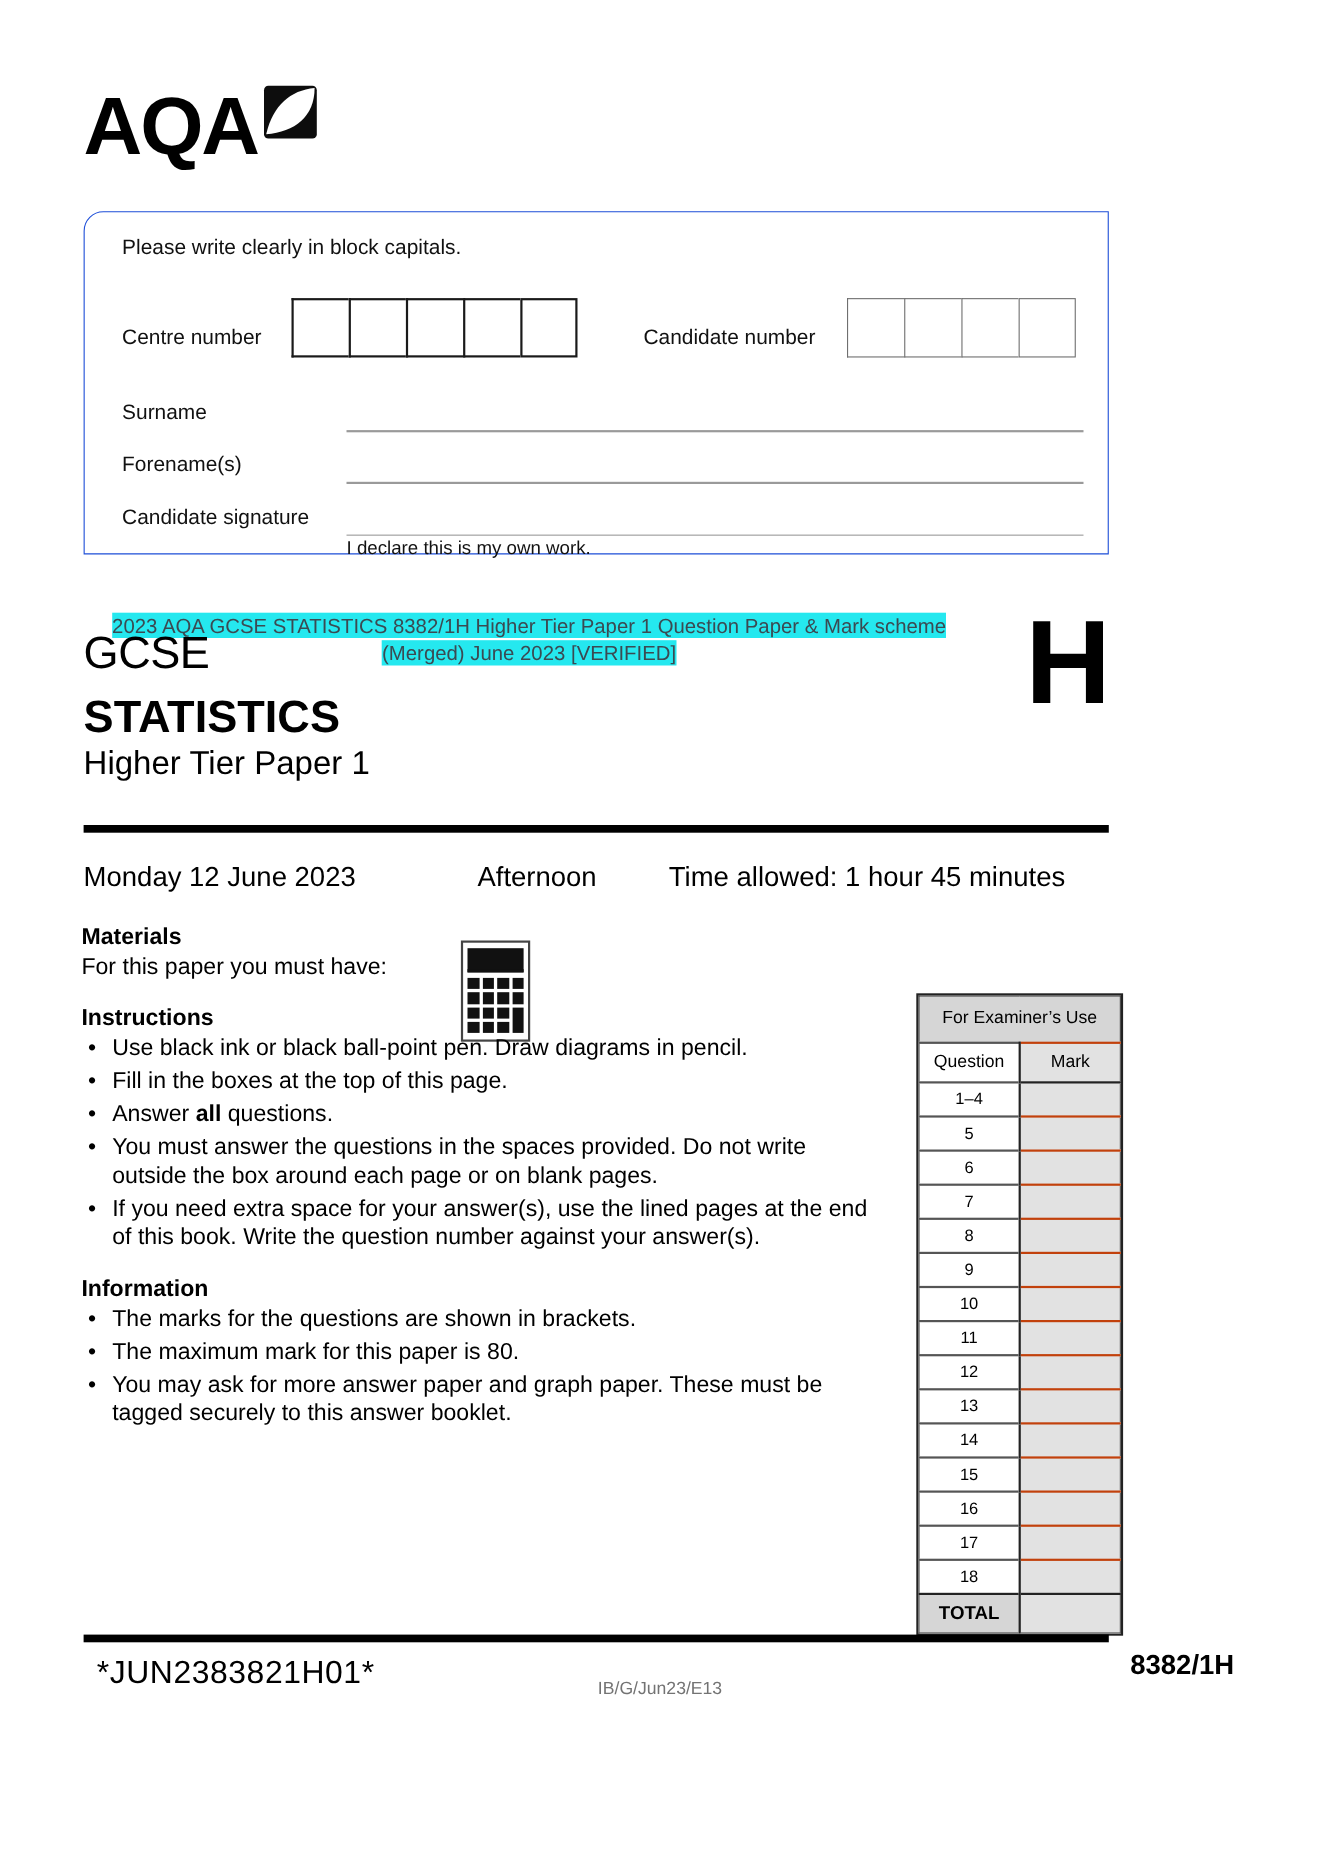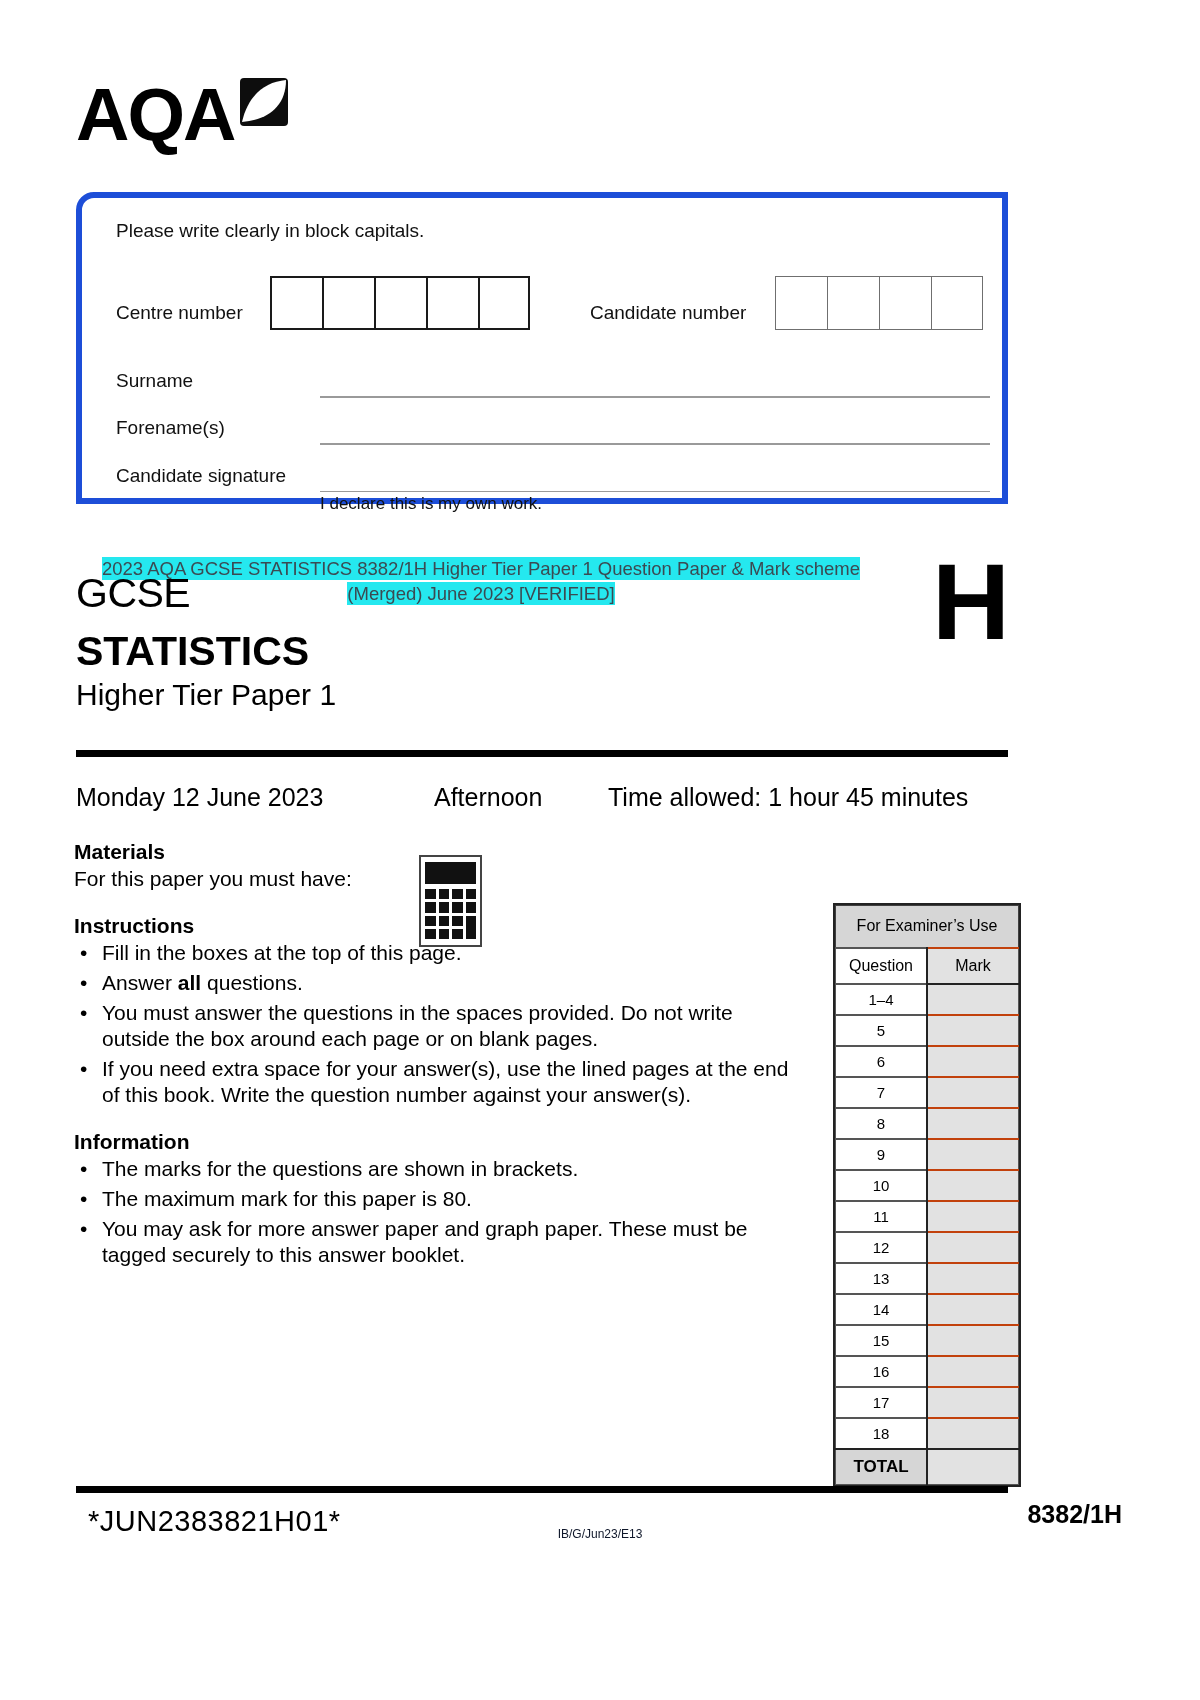--- a/index.html
+++ b/index.html
@@ -43,21 +43,21 @@
     margin-top: -22px;
   }
 
   
   .details-box {
     position: absolute;
     left: 76px;
     top: 192px;
     width: 932px;
     height: 312px;
-    border: 6px solid #1d4ed8;
+    border: 1px solid #1d4ed8;
     border-radius: 18px 0 0 0;
     background: #fff;
   }
   .details-instruction {
     position: absolute;
     left: 34px;
     top: 22px;
     font-size: 19px;
     color: #111;
   }
@@ -308,22 +308,22 @@
     font-size: 29px;
     font-weight: 400;
     letter-spacing: 0.5px;
   }
   .footer-ref {
     position: absolute;
     left: 0;
     top: 1527px;
     width: 1200px;
     text-align: center;
-    font-size: 12px;
-    color: #0f172a;
+    font-size: 16px;
+    color: #737373;
   }
   .footer-code {
     position: absolute;
     right: 78px;
     top: 1500px;
     font-size: 25px;
     font-weight: 700;
   }
 </style>
 </head>
@@ -410,20 +410,21 @@
     </div>
   </div>
 
   <div class="content-left">
 
     <div class="sec-head">Materials</div>
     <p class="plain">For this paper you must have:</p>
 
     <div class="sec-head spaced">Instructions</div>
     <ul class="bullets wide">
+      <li>Use black ink or black ball-point pen. Draw diagrams in pencil.</li>
       <li>Fill in the boxes at the top of this page.</li>
       <li>Answer <b>all</b> questions.</li>
       <li>You must answer the questions in the spaces provided. Do not write outside the box around each page or on blank pages.</li>
       <li>If you need extra space for your answer(s), use the lined pages at the end of this book. Write the question number against your answer(s).</li>
     </ul>
 
     <div class="sec-head spaced">Information</div>
     <ul class="bullets wide">
       <li>The marks for the questions are shown in brackets.</li>
       <li>The maximum mark for this paper is 80.</li>

